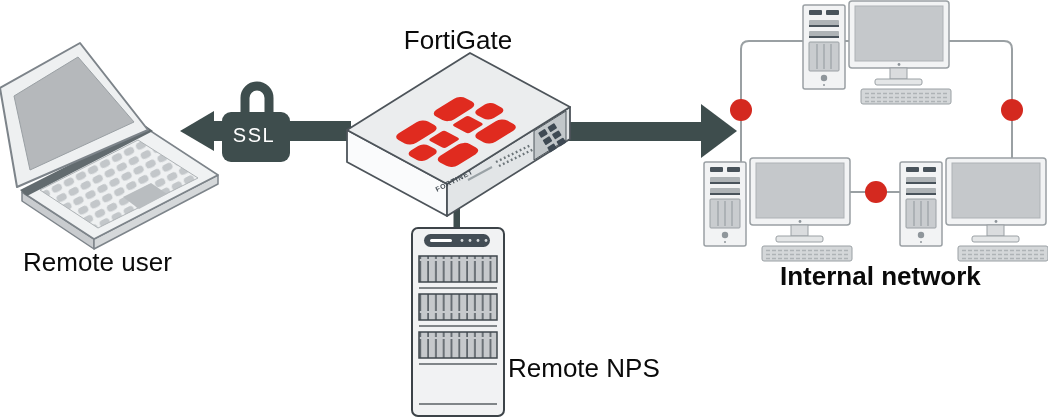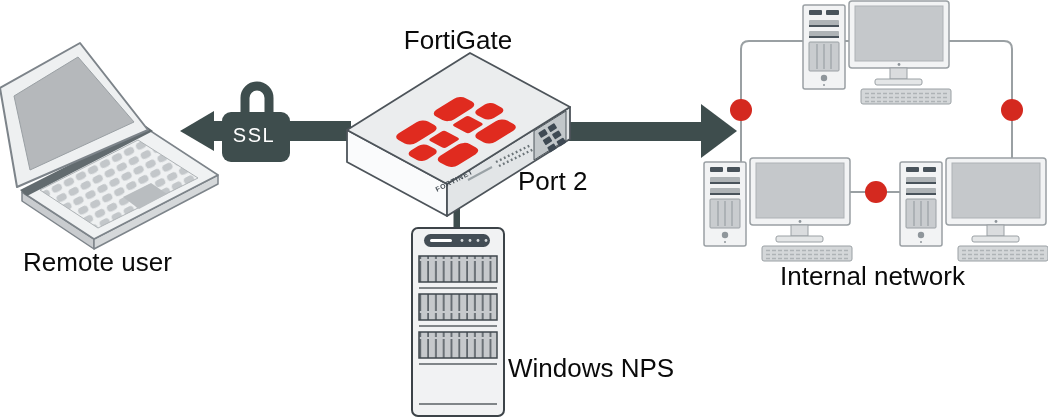--- a/index.html
+++ b/index.html
@@ -140,17 +140,16 @@
 
   <g fill="#d4291f">
     <circle cx="741" cy="110" r="11"></circle>
     <circle cx="1012" cy="110" r="11"></circle>
     <circle cx="876" cy="192" r="11"></circle>
   </g>
 </svg>
 
 <div class="lbl center" style="left:458px;top:26px;">FortiGate</div>
 <div class="lbl" style="left:23px;top:248px;">Remote user</div>
-<div class="lbl" style="left:518px;top:167px;">Port 2</div>
-<div class="lbl" style="left:508px;top:354px;">Windows NPS</div>
-<div class="lbl" style="left:780px;top:262px;">Internal network</div>
+<div class="lbl" style="left:508px;top:354px;">Remote NPS</div>
+<div class="lbl" style="left:780px;top:262px;font-weight:bold;">Internal network</div>
 
 </div>
 
 </body></html>

